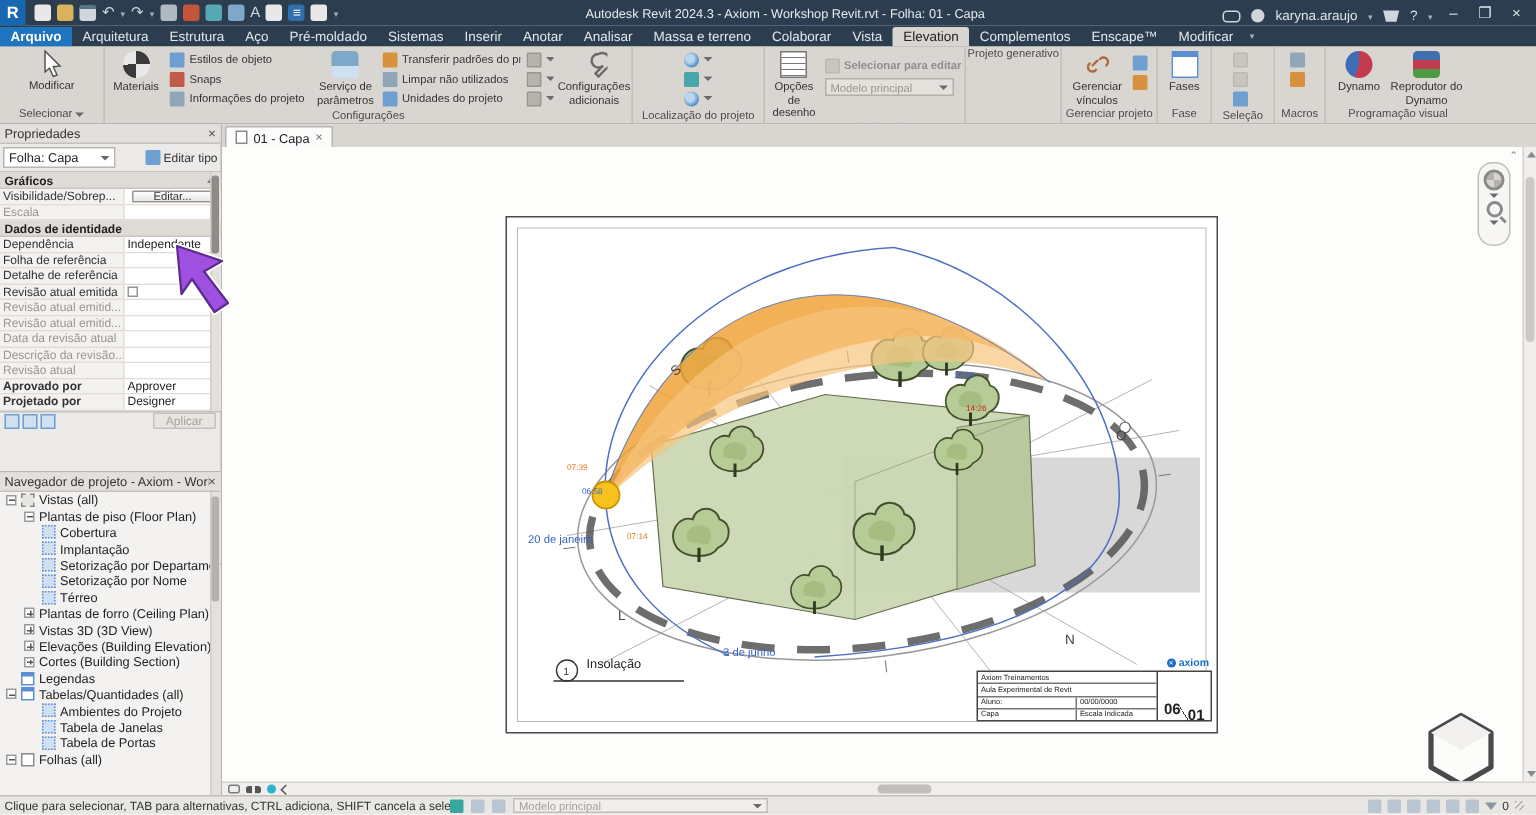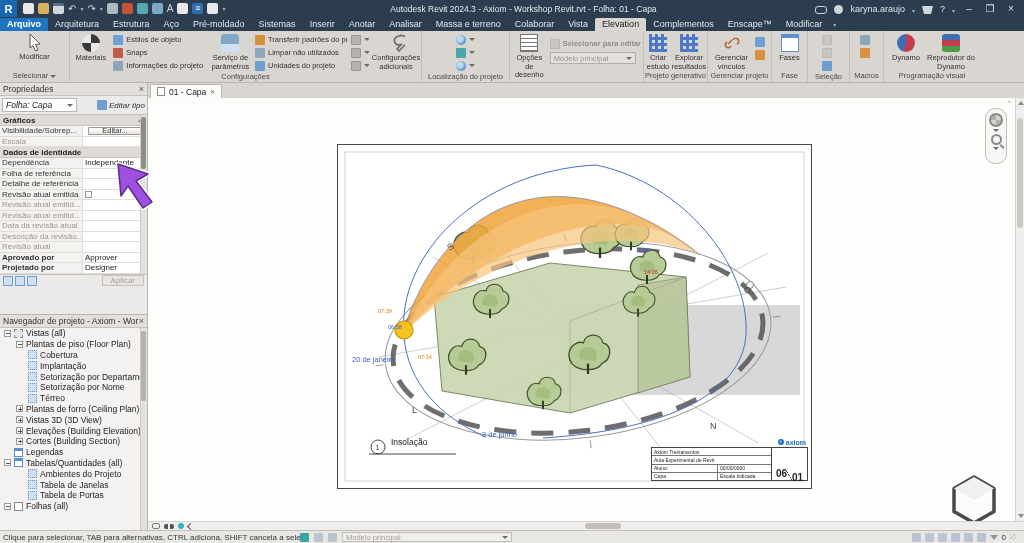--- a/index.html
+++ b/index.html
@@ -60,21 +60,21 @@
 
   
   .leftcol { position:absolute; left:0; top:83px; width:148px; bottom:13px; background:#eceae8; border-right:1px solid #b9b5b0; }
   .phead { height:13px; background:#e2dfdc; border-bottom:1px solid #c5c1bc; display:flex; align-items:center; font-size:8.5px; color:#333; padding:0 3px; }
   .phead .x { margin-left:auto; color:#555; font-size:9px; }
   .typesel { margin:2px 2px 0; background:#fff; border:1px solid #b9b5b0; height:34px; display:flex; align-items:center; gap:5px; padding:0 4px; }
   .sheetico { width:18px; height:22px; background:#fff; border:1px solid #8a8a8a; position:relative; }
   .sheetico::after { content:""; position:absolute; right:0; top:0; border:4px solid #cfcfcf; border-left-color:transparent; border-bottom-color:transparent; }
   .tname { font-size:8.5px; color:#222; line-height:1.25; }
   .tsel-caret { margin-left:auto; }
-  .instrow { margin:2px 2px; display:flex; align-items:center; gap:20px;font-style:italic; }
+  .instrow { margin:2px 2px; display:flex; align-items:center; gap:20px; }
   .instcombo { flex:1; height:14px; background:#fff; border:1px solid #b9b5b0; font-size:8.5px; display:flex; align-items:center; justify-content:space-between; padding:0 3px; color:#222; }
   .etbtn { font-size:8px; color:#333; display:flex; align-items:center; gap:2px; white-space:nowrap; }
   .etico { width:10px; height:10px; background:#6f9ed0; border-radius:1px; }
   .pgrid { margin:1px 0 0; border-top:1px solid #c5c1bc; position:relative; }
   .psec { height:11px; background:#dedbd7; border-bottom:1px solid #c9c5c0; font-size:8px; font-weight:bold; color:#222; display:flex; align-items:center; padding:0 3px; }
   .psec .pin { margin-left:auto; width:0; height:0; border-left:3px solid transparent; border-right:3px solid transparent; border-bottom:4px solid #777; }
   .prow { height:10.5px; display:flex; border-bottom:1px solid #e0ddd9; background:#f4f2f0; font-size:8px; }
   .plab { width:82px; padding:0 2px; color:#333; white-space:nowrap; overflow:hidden; display:flex; align-items:center; }
   .pval { flex:1; background:#fff; border-left:1px solid #e0ddd9; padding:0 2px; display:flex; align-items:center; color:#222; white-space:nowrap; overflow:hidden; }
   .prow.dim .plab { color:#9a968f; }
@@ -339,30 +339,20 @@
           <div class="combo-dis">
               <span>Modelo principal</span>
               <span class="caret"></span>
             </div>
         </div>
       </div>
       <div class="plabel"><span>Opções de desenho</span></div>
     </div>
 
     <div class="panel" style="width:64px">
-      <div class="pbody" style="gap:3px;justify-content:center">
-        <div class="bigbtn" style="width:30px">
-            <div class="bico grid-ico"></div>
-            <span>Criar estudo</span>
-          </div>
-        <div class="bigbtn" style="width:32px">
-            <div class="bico grid-ico"></div>
-            <span>Explorar resultados</span>
-          </div>
-      </div>
       <div class="plabel"><span>Projeto generativo</span></div>
     </div>
 
     <div class="panel" style="width:64px">
       <div class="pbody" style="gap:2px;justify-content:center">
         <div class="bigbtn" style="width:42px">
           <svg class="bico" viewBox="0 0 18 18">
               <path d="M5 10 l4 -4 M4 8 a3 3 0 1 0 4 4 M10 6 a3 3 0 1 1 4 4" fill="none" stroke="#b06a3a" stroke-width="1.6"></path>
             </svg>
           <span>Gerenciar vínculos</span>

